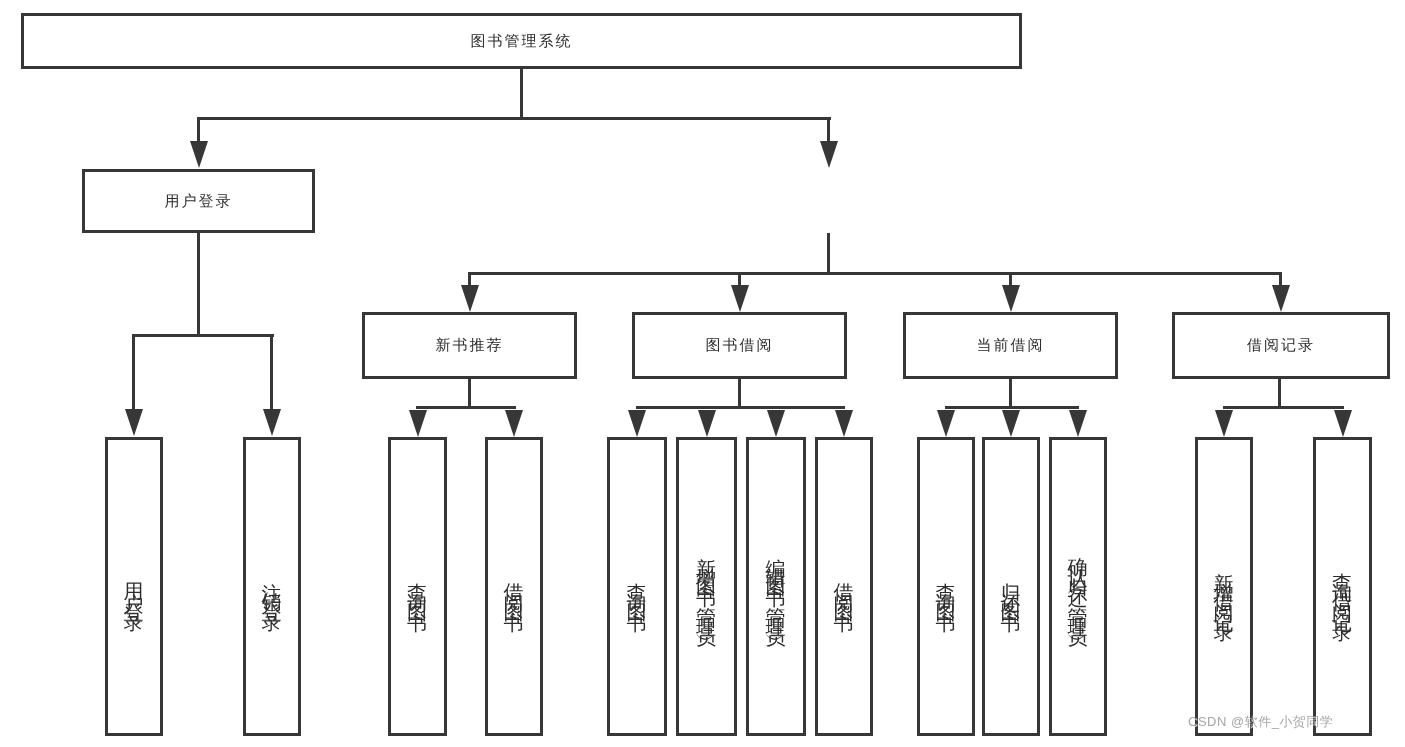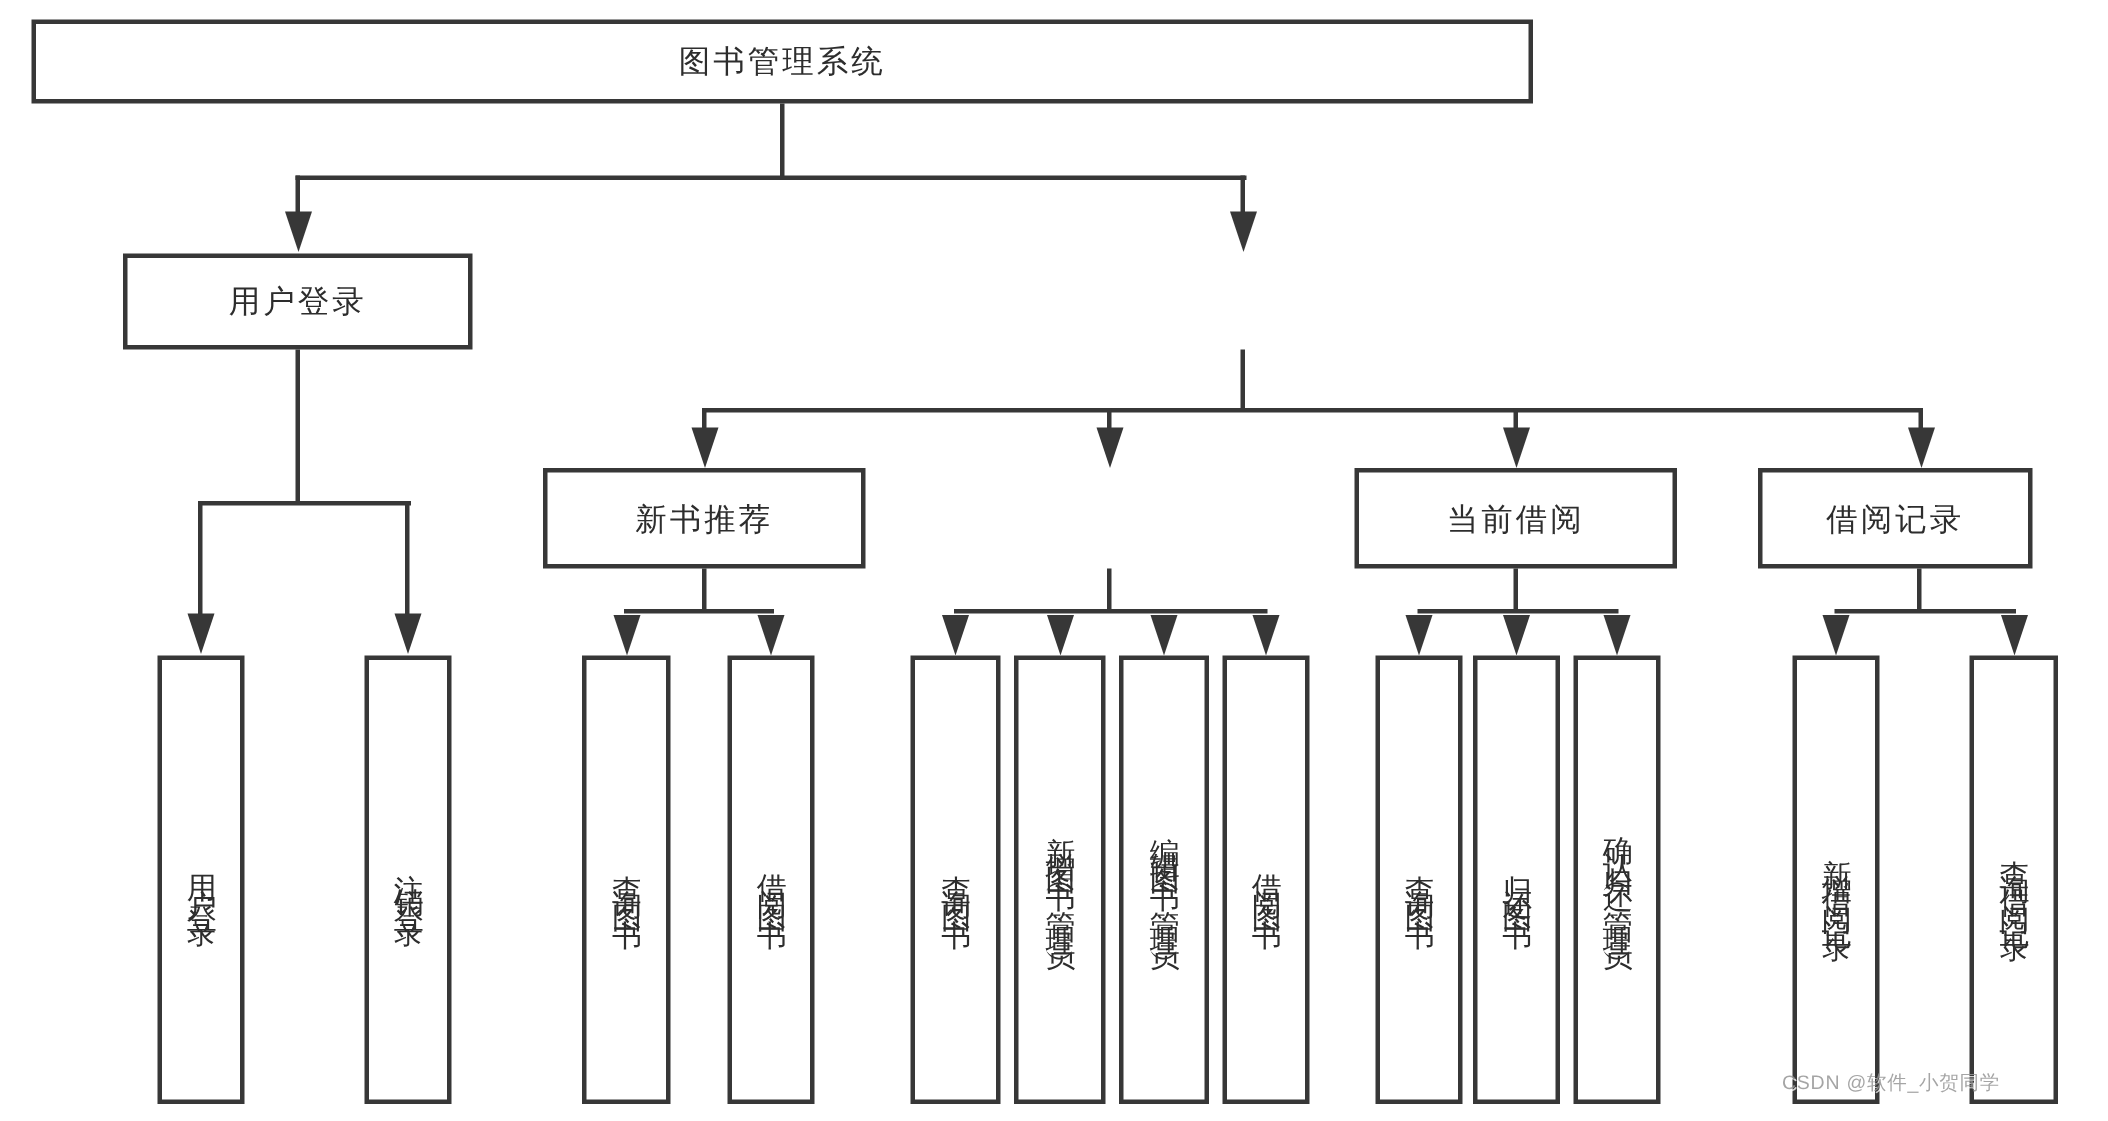--- a/index.html
+++ b/index.html
@@ -17,21 +17,21 @@
   }
   .canvas{position:relative;width:1405px;height:747px;background:var(--background);}
   .box{
     position:absolute;
     box-sizing:border-box;
     border:3px solid var(--line);
     background:var(--background);
     display:flex;align-items:center;justify-content:center;
     color:var(--text);
   }
-  .hlabel{font-size:21px;letter-spacing:2px;white-space:nowrap;}
+  .hlabel{font-size:15px;letter-spacing:2px;white-space:nowrap;}
   .vlabel{
     writing-mode:vertical-rl;
     text-orientation:mixed;
     font-size:20px;
     letter-spacing:10px;
     line-height:1;
   }
   .hl,.vl{position:absolute;background:var(--line);}
   .hl{height:3px;}
   .vl{width:3px;}
@@ -81,22 +81,23 @@
   <div class="vl" style="left:468px;top:272px;height:14px"></div>
   <div class="arrow" style="left:461px;top:285px"></div>
   <div class="vl" style="left:738px;top:272px;height:14px"></div>
   <div class="arrow" style="left:731px;top:285px"></div>
   <div class="vl" style="left:1009px;top:272px;height:14px"></div>
   <div class="arrow" style="left:1002px;top:285px"></div>
   <div class="vl" style="left:1279px;top:272px;height:14px"></div>
   <div class="arrow" style="left:1272px;top:285px"></div>
 
   <div class="box hlabel" style="left:362px;top:312px;width:215px;height:67px">新书推荐</div>
+  <div class="box hlabel" style="left:632px;top:312px;width:215px;height:67px">图书借阅</div>
   <div class="box hlabel" style="left:903px;top:312px;width:215px;height:67px">当前借阅</div>
-  <div class="box hlabel" style="left:1172px;top:312px;width:183px;height:67px">借阅记录</div>
+  <div class="box hlabel" style="left:1172px;top:312px;width:218px;height:67px">借阅记录</div>
 
   <div class="vl" style="left:468px;top:379px;height:29px"></div>
   <div class="hl" style="left:416px;top:406px;width:100px"></div>
   <div class="arrow" style="left:409px;top:410px"></div>
   <div class="arrow" style="left:505px;top:410px"></div>
 
   <div class="vl" style="left:738px;top:379px;height:29px"></div>
   <div class="hl" style="left:636px;top:406px;width:209px"></div>
   <div class="arrow" style="left:628px;top:410px"></div>
   <div class="arrow" style="left:698px;top:410px"></div>

